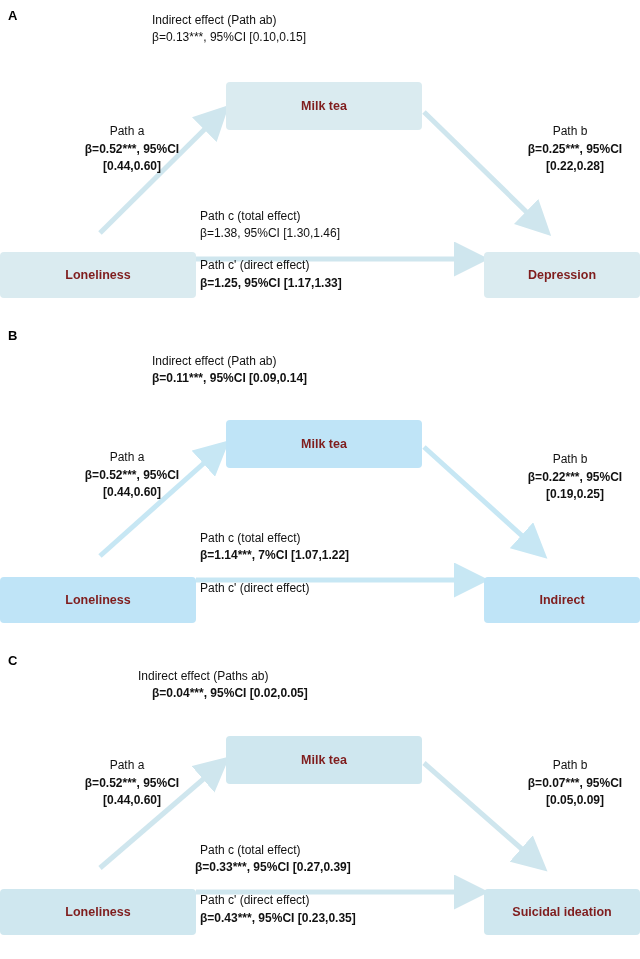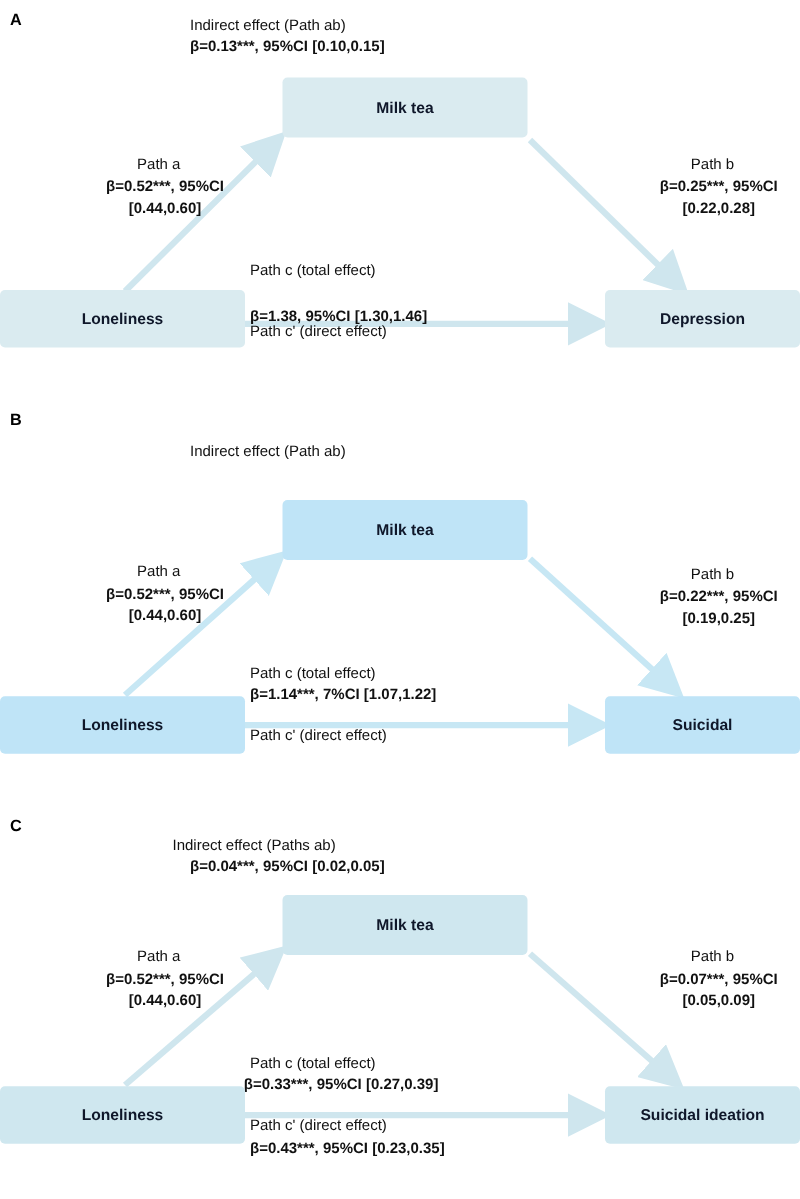--- a/index.html
+++ b/index.html
@@ -28,22 +28,23 @@
   }
   .box {
     position: absolute;
     box-sizing: border-box;
     display: flex;
     align-items: center;
     justify-content: center;
     text-align: center;
     font-size: 12.5px;
     font-weight: bold;
-    color: #0f172a;
+    color: #7f1d1d;
     border-radius: 4px;
+    margin-top: 20px;
   }
   .box.pale {
     background: #daebf0;
   }
   .box.mid {
     background: #cfe7ef;
   }
   .box.blue {
     background: #bfe4f7;
   }
@@ -66,21 +67,21 @@
     overflow: visible;
   }
 </style>
 </head>
 <body>
 
 <div class="panel" style="top:0;height:320px;">
   <div class="panel-label" style="left:8px;top:8px;">A</div>
 
   <div class="txt center" style="left:152px;top:13px;width:340px;">Indirect effect (Path ab)</div>
-  <div class="txt center" style="left:152px;top:30px;width:340px;font-weight:bold;">β=0.13***, 95%CI [0.10,0.15]</div>
+  <div class="txt center" style="left:152px;top:30px;width:340px;font-weight:normal;">β=0.13***, 95%CI [0.10,0.15]</div>
 
   <svg class="arrows" width="640" height="320">
     <defs>
       <marker id="ahA1" markerWidth="7" markerHeight="7" refX="5" refY="3.5" orient="auto">
         <path d="M0,0 L7,3.5 L0,7 z" fill="#cfe6ee"></path>
       </marker>
       <marker id="ahA2" markerWidth="7" markerHeight="7" refX="5" refY="3.5" orient="auto">
         <path d="M0,0 L7,3.5 L0,7 z" fill="#cfe6ee"></path>
       </marker>
       <marker id="ahA3" markerWidth="7" markerHeight="7" refX="5" refY="3.5" orient="auto">
@@ -101,36 +102,38 @@
 
   <div class="txt left" style="left:42px;top:124px;width:170px;">Path a</div>
   <div class="txt left" style="left:42px;top:142px;width:180px;font-weight:bold;">β=0.52***, 95%CI</div>
   <div class="txt left" style="left:42px;top:159px;width:180px;font-weight:bold;">[0.44,0.60]</div>
 
   <div class="txt left" style="left:500px;top:124px;width:140px;">Path b</div>
   <div class="txt left" style="left:500px;top:142px;width:150px;font-weight:bold;">β=0.25***, 95%CI</div>
   <div class="txt left" style="left:500px;top:159px;width:150px;font-weight:bold;">[0.22,0.28]</div>
 
   <div class="txt center" style="left:200px;top:209px;width:280px;">Path c (total effect)</div>
-  <div class="txt center" style="left:200px;top:226px;width:280px;font-weight:bold;margin-top:20px;">β=1.38, 95%CI [1.30,1.46]</div>
+  <div class="txt center" style="left:200px;top:226px;width:280px;font-weight:normal;">β=1.38, 95%CI [1.30,1.46]</div>
 
   <div class="box pale" style="left:0px;top:232px;width:196px;height:46px;">
     <span>Loneliness</span>
   </div>
   <div class="box pale" style="left:484px;top:232px;width:156px;height:46px;">
     <span>Depression</span>
   </div>
 
   <div class="txt center" style="left:200px;top:258px;width:280px;">Path c' (direct effect)</div>
+  <div class="txt center" style="left:200px;top:276px;width:280px;font-weight:bold;">β=1.25, 95%CI [1.17,1.33]</div>
 </div>
 
 <div class="panel" style="top:320px;height:325px;">
   <div class="panel-label" style="left:8px;top:8px;">B</div>
 
   <div class="txt center" style="left:152px;top:34px;width:340px;">Indirect effect (Path ab)</div>
+  <div class="txt center" style="left:152px;top:51px;width:340px;font-weight:bold;">β=0.11***, 95%CI [0.09,0.14]</div>
 
   <svg class="arrows" width="640" height="325">
     <defs>
       <marker id="ahB1" markerWidth="7" markerHeight="7" refX="5" refY="3.5" orient="auto">
         <path d="M0,0 L7,3.5 L0,7 z" fill="#c7e7f4"></path>
       </marker>
       <marker id="ahB2" markerWidth="7" markerHeight="7" refX="5" refY="3.5" orient="auto">
         <path d="M0,0 L7,3.5 L0,7 z" fill="#c7e7f4"></path>
       </marker>
       <marker id="ahB3" markerWidth="7" markerHeight="7" refX="5" refY="3.5" orient="auto">
@@ -154,21 +157,21 @@
   <div class="txt left" style="left:500px;top:150px;width:150px;font-weight:bold;">β=0.22***, 95%CI</div>
   <div class="txt left" style="left:500px;top:167px;width:150px;font-weight:bold;">[0.19,0.25]</div>
 
   <div class="txt center" style="left:200px;top:211px;width:280px;">Path c (total effect)</div>
   <div class="txt center" style="left:200px;top:228px;width:280px;font-weight:bold;">β=1.14***, 7%CI [1.07,1.22]</div>
 
   <div class="box blue" style="left:0px;top:237px;width:196px;height:46px;">
     <span>Loneliness</span>
   </div>
   <div class="box blue" style="left:484px;top:237px;width:156px;height:46px;">
-    <span>Suicidal</span>
+    <span>Indirect</span>
   </div>
 
   <div class="txt center" style="left:200px;top:261px;width:280px;">Path c' (direct effect)</div>
 </div>
 
 <div class="panel" style="top:645px;height:314px;">
   <div class="panel-label" style="left:8px;top:8px;">C</div>
 
   <div class="txt center" style="left:138px;top:24px;width:340px;">Indirect effect (Paths ab)</div>
   <div class="txt center" style="left:152px;top:41px;width:340px;font-weight:bold;">β=0.04***, 95%CI [0.02,0.05]</div>

